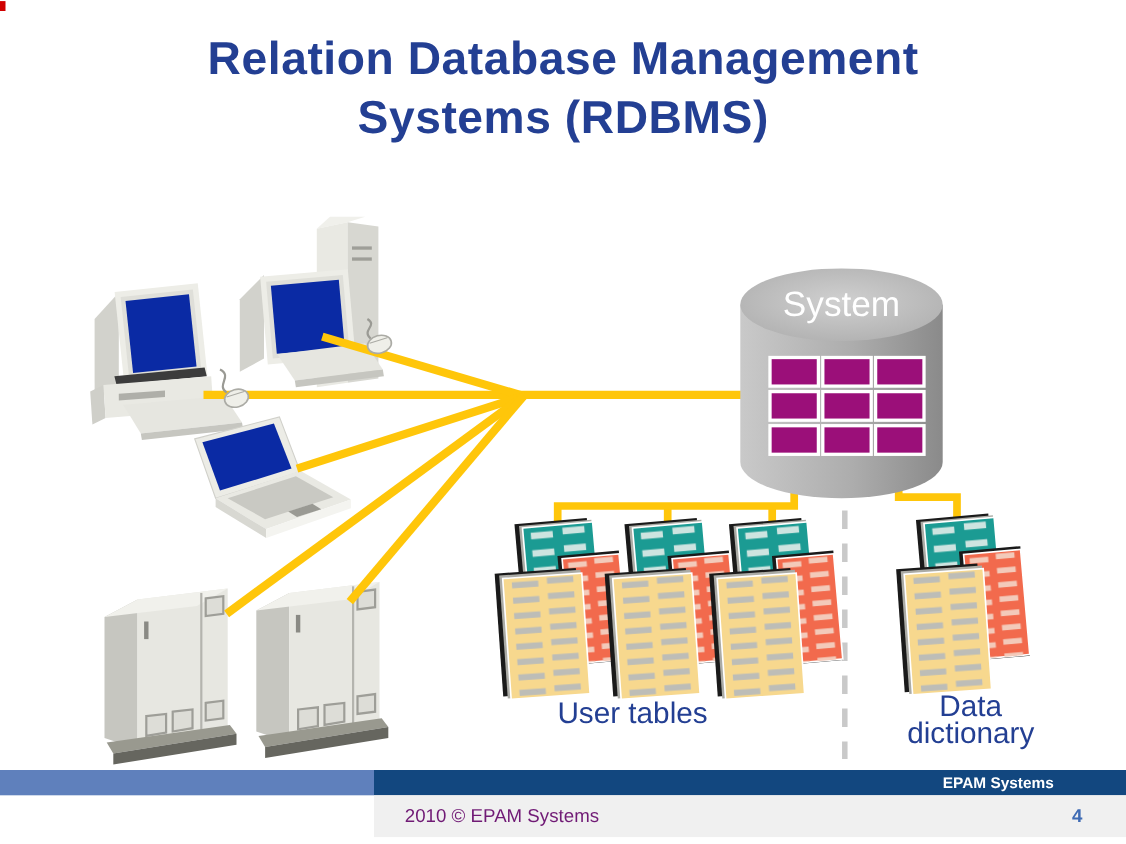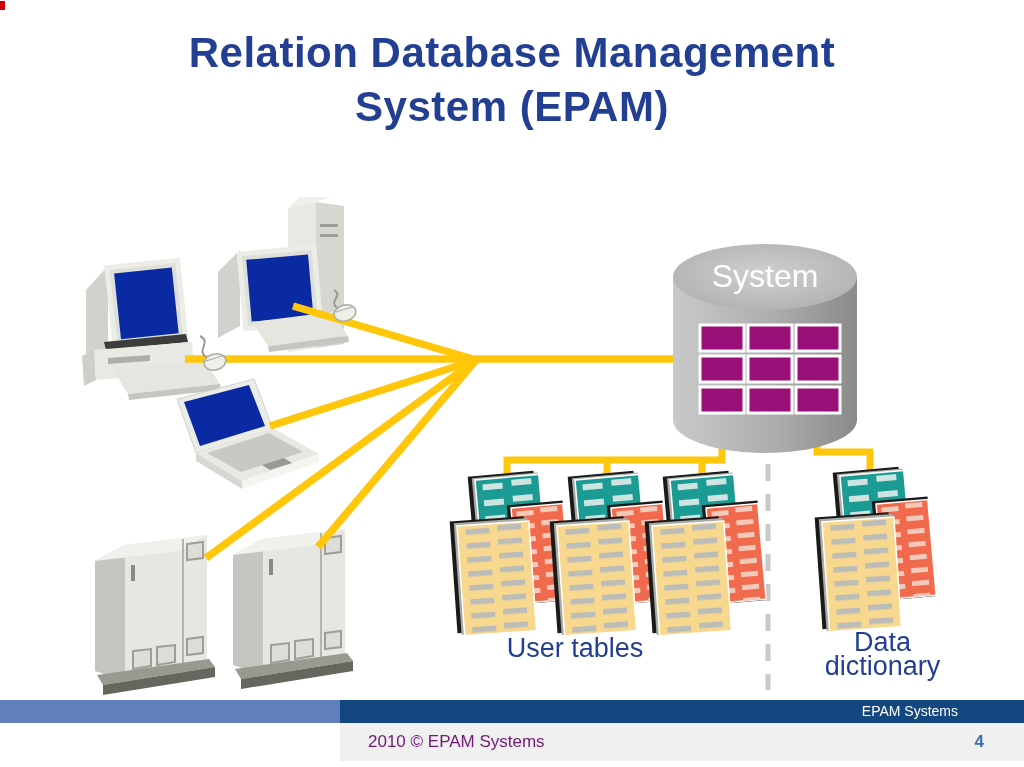--- a/index.html
+++ b/index.html
@@ -33,21 +33,21 @@
     left:673px;top:258px;width:184px;
     color:#ffffff;font-size:32px;font-weight:400;
   }
   .label-user-tables{left:430px;top:633px;width:290px;}
   .label-data-dictionary{left:790px;top:630px;width:185px;line-height:24px;}
   .footer-bar{position:absolute;left:0;top:700px;width:1024px;height:23px;}
   .footer-bar .bar-light{position:absolute;left:0;top:0;width:340px;height:23px;background:#5F80BC;}
   .footer-bar .bar-dark{position:absolute;left:340px;top:0;width:684px;height:23px;background:#12477F;}
   .footer-brand{
     position:absolute;right:66px;top:0;height:23px;line-height:23px;
-    color:#ffffff;font-size:14px;font-weight:normal;
+    color:#ffffff;font-size:14px;font-weight:bold;
   }
   .footer-strip{position:absolute;left:0;top:723px;width:1024px;height:38px;}
   .footer-strip .strip-gray{position:absolute;left:340px;top:0;width:684px;height:38px;background:#F0F0F0;}
   .footer-copyright{
     position:absolute;left:368px;top:9px;
     color:#701a75;font-size:17px;
   }
   .footer-page-number{
     position:absolute;right:40px;top:9px;
     color:#3F6BB4;font-size:17px;font-weight:bold;
@@ -55,21 +55,21 @@
 </style>
 </head>
 <body>
 
 <div class="slide">
 
   <div class="corner-artifact"></div>
 
   <div class="title">
     <span>Relation Database Management</span><br>
-    <span>System (EPAM)</span>
+    <span>Systems (RDBMS)</span>
   </div>
 
   <svg class="diagram-svg" width="1024" height="767" viewBox="0 0 1024 767">
     <defs>
       <linearGradient id="cylBody" x1="0" y1="0" x2="1" y2="0">
         <stop offset="0" stop-color="#C9C9C9"></stop>
         <stop offset="0.55" stop-color="#ADADAD"></stop>
         <stop offset="1" stop-color="#8A8A8A"></stop>
       </linearGradient>
       <radialGradient id="cylTop" cx="0.5" cy="0.45" r="0.75">

